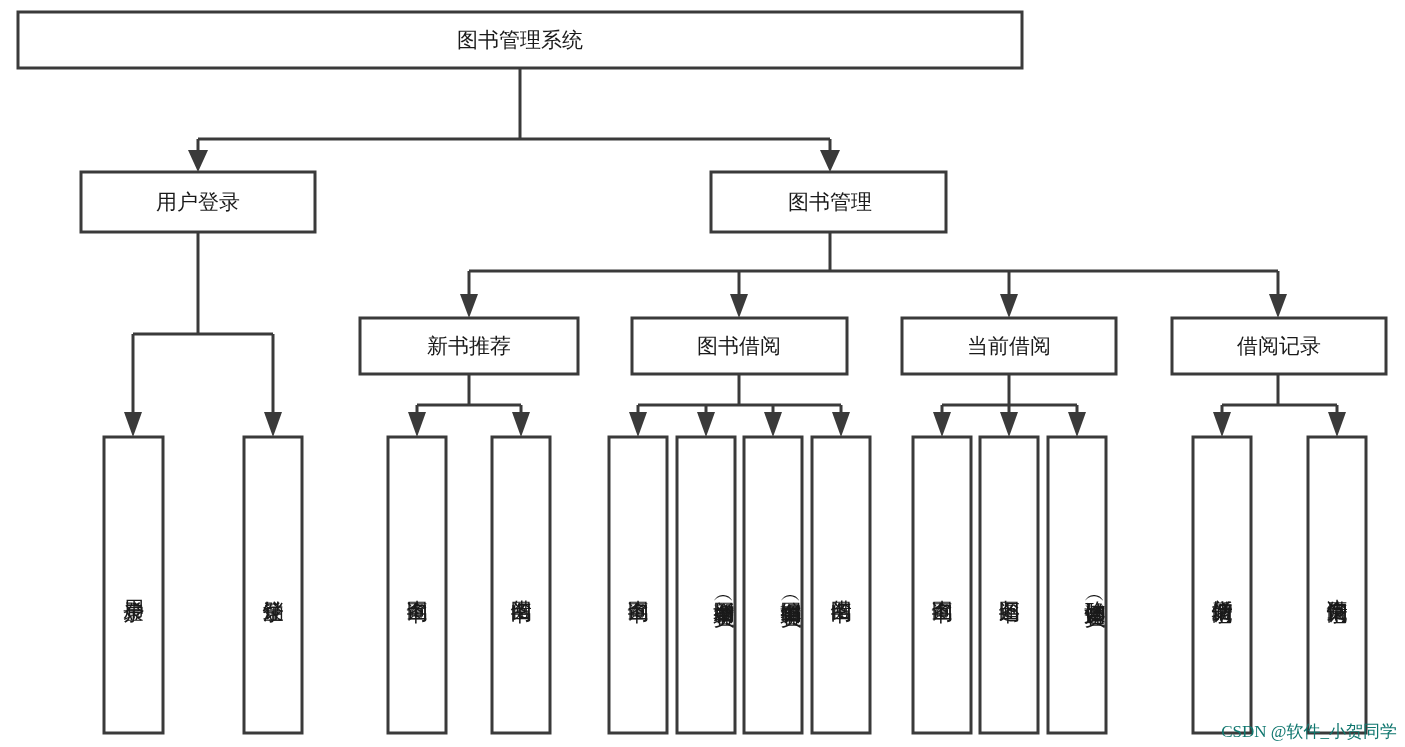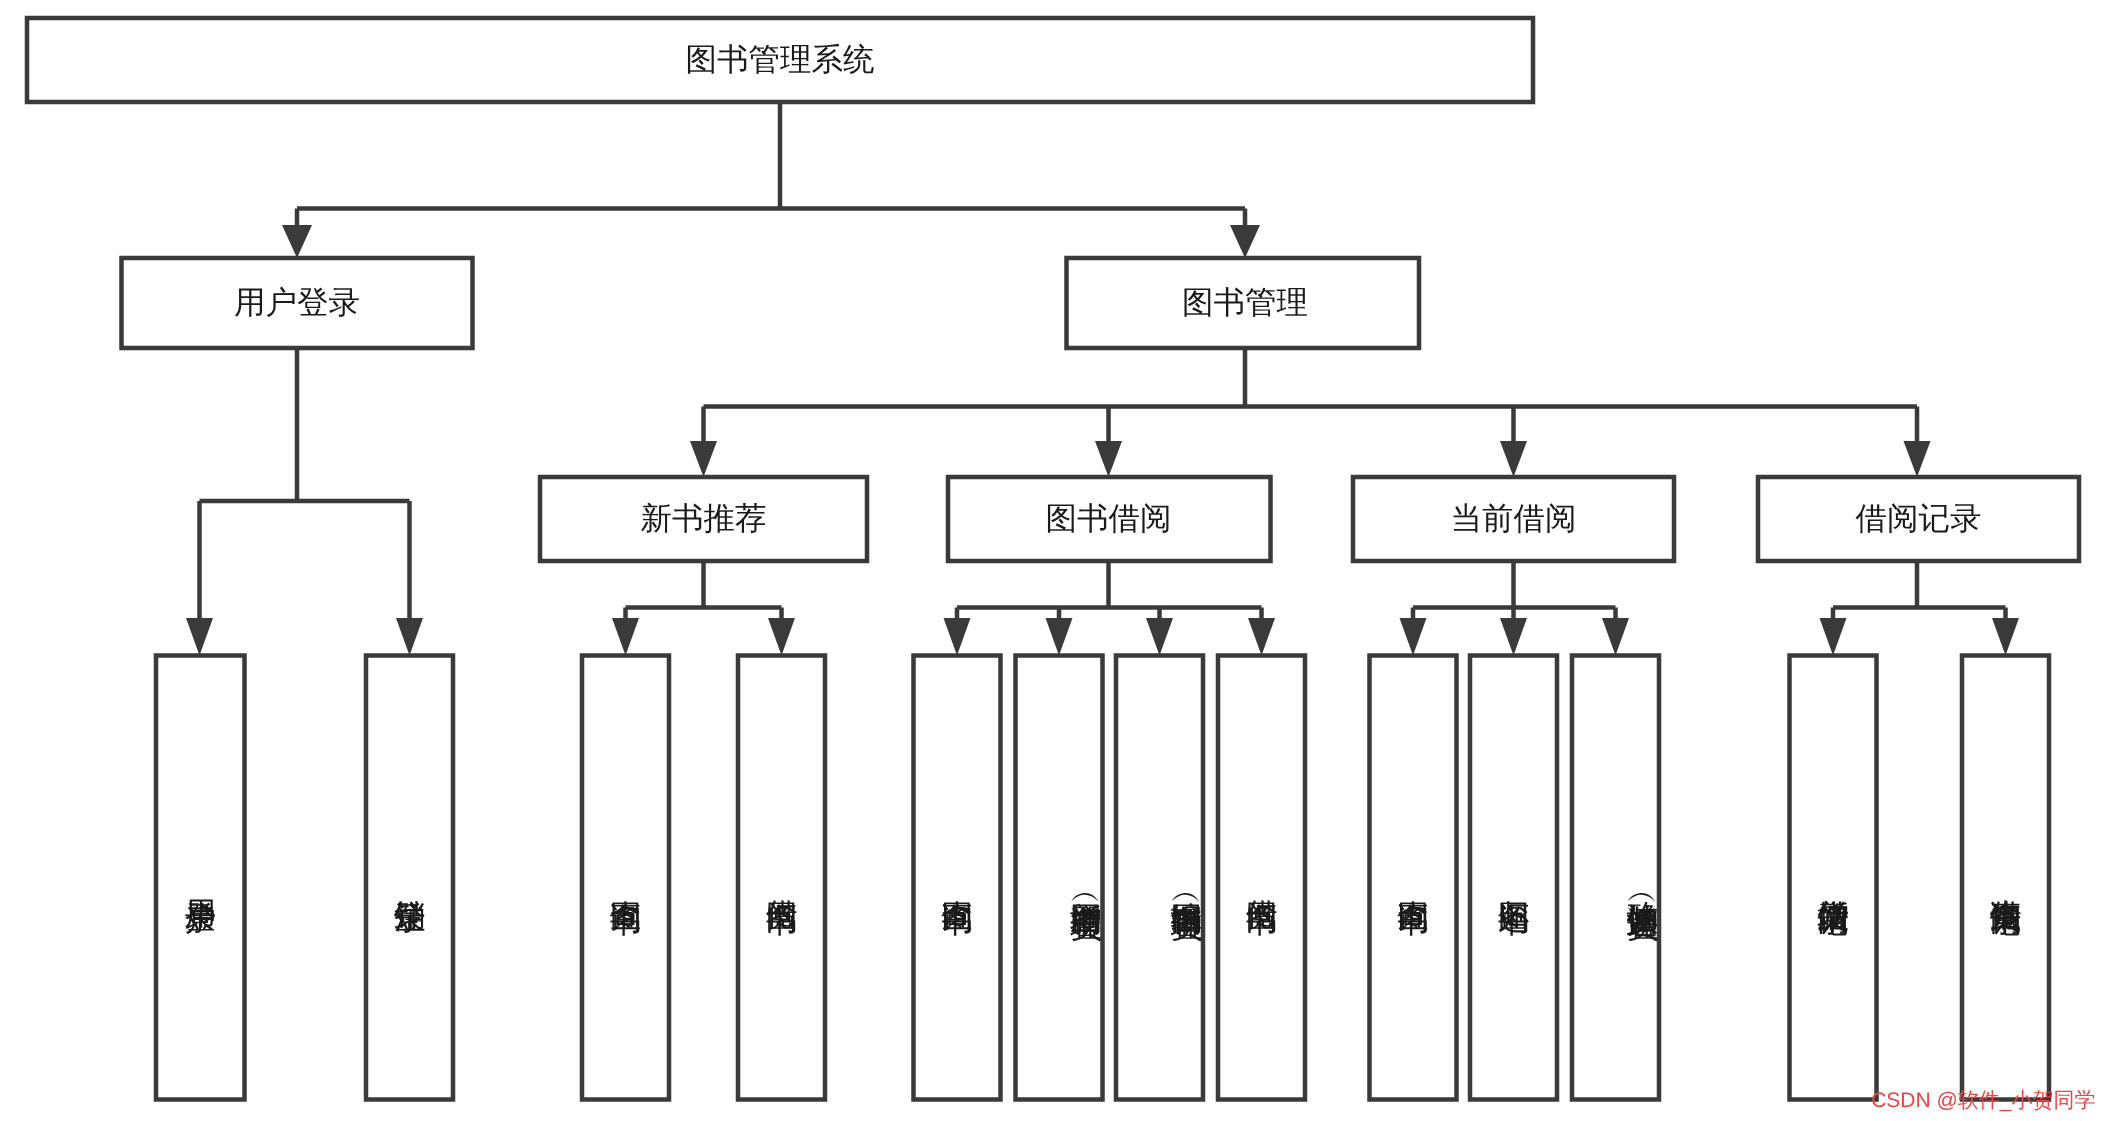--- a/index.html
+++ b/index.html
@@ -10,22 +10,22 @@
   .node-box{fill:#ffffff;stroke:#3a3a3a;stroke-width:3;}
   .conn{fill:none;stroke:#3a3a3a;stroke-width:3;stroke-linecap:butt;}
   .arrow{fill:#3a3a3a;stroke:none;}
   .nlabel{fill:#1a1a1a;font-size:21px;font-family:"DejaVu Sans","Liberation Sans",sans-serif;
           text-anchor:middle;dominant-baseline:middle;}
   .vlabel{position:absolute;display:flex;align-items:center;justify-content:center;
           writing-mode:vertical-rl;text-orientation:upright;
           font-size:21px;line-height:1.06;color:#1a1a1a;letter-spacing:1px;
           font-family:"DejaVu Sans","Liberation Sans",sans-serif;
           white-space:nowrap;pointer-events:none;}
-  .watermark{position:absolute;right:8px;bottom:4px;font-size:14px;color:#ef4444;
-             font-family:Liberation Sans, sans-serif;white-space:nowrap;}
+  .watermark{position:absolute;right:8px;bottom:4px;font-size:17px;color:#0f766e;
+             font-family:Liberation Serif, serif;white-space:nowrap;}
 </style>
 </head>
 <body>
 
 <div id="stage">
 
   <svg viewBox="0 0 1405 747">
 
     <g>
 

